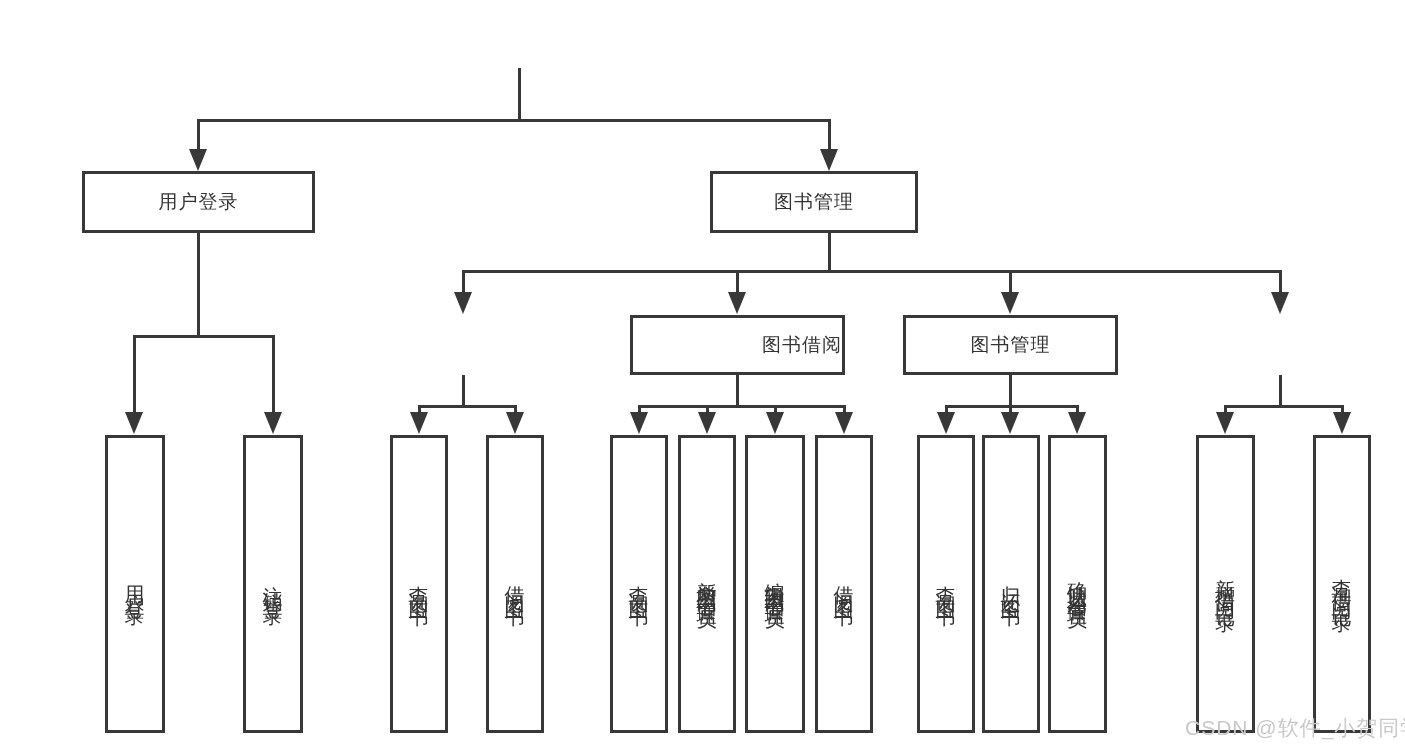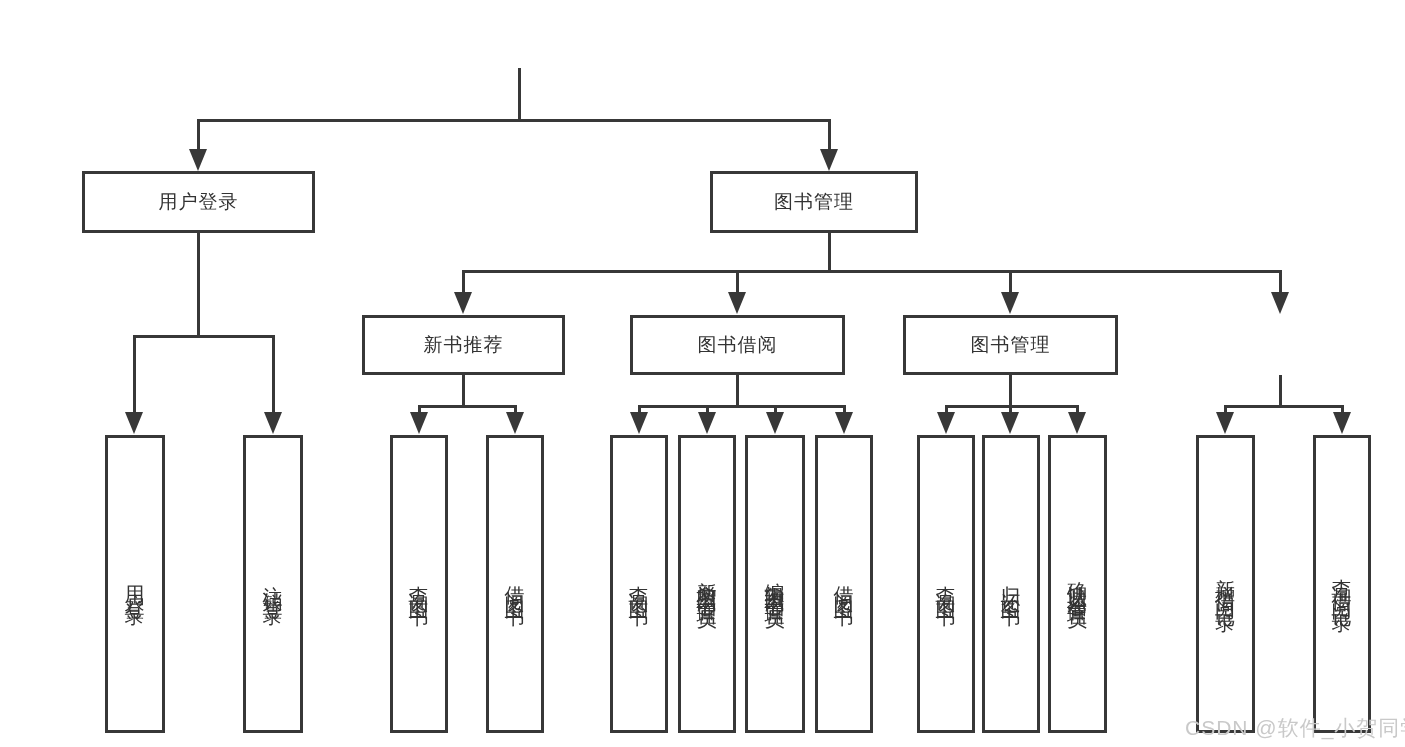--- a/index.html
+++ b/index.html
@@ -94,24 +94,21 @@
   <div class="line" style="left:462px;top:270px;width:820px;height:3px;"></div>
   <div class="line" style="left:462px;top:270px;width:3px;height:25px;"></div>
   <div class="arrow" style="left:454px;top:292px;"></div>
   <div class="line" style="left:736px;top:270px;width:3px;height:25px;"></div>
   <div class="arrow" style="left:728px;top:292px;"></div>
   <div class="line" style="left:1009px;top:270px;width:3px;height:25px;"></div>
   <div class="arrow" style="left:1001px;top:292px;"></div>
   <div class="line" style="left:1279px;top:270px;width:3px;height:25px;"></div>
   <div class="arrow" style="left:1271px;top:292px;"></div>
 
-  <div class="node hnode" style="left:362px;top:315px;width:203px;height:60px;">
-    <span>新书推荐</span>
-  </div>
-  <div class="node hnode" style="left:630px;top:315px;width:215px;height:60px;">
+  <div class="node hnode" style="left:630px;top:315px;width:215px;height:60px;justify-content:flex-end;">
     <span>图书借阅</span>
   </div>
   <div class="node hnode" style="left:903px;top:315px;width:215px;height:60px;">
     <span>图书管理</span>
   </div>
 
   <div class="line" style="left:462px;top:375px;width:3px;height:33px;"></div>
   <div class="line" style="left:418px;top:405px;width:99px;height:3px;"></div>
   <div class="line" style="left:418px;top:405px;width:3px;height:10px;"></div>
   <div class="arrow" style="left:410px;top:412px;"></div>

